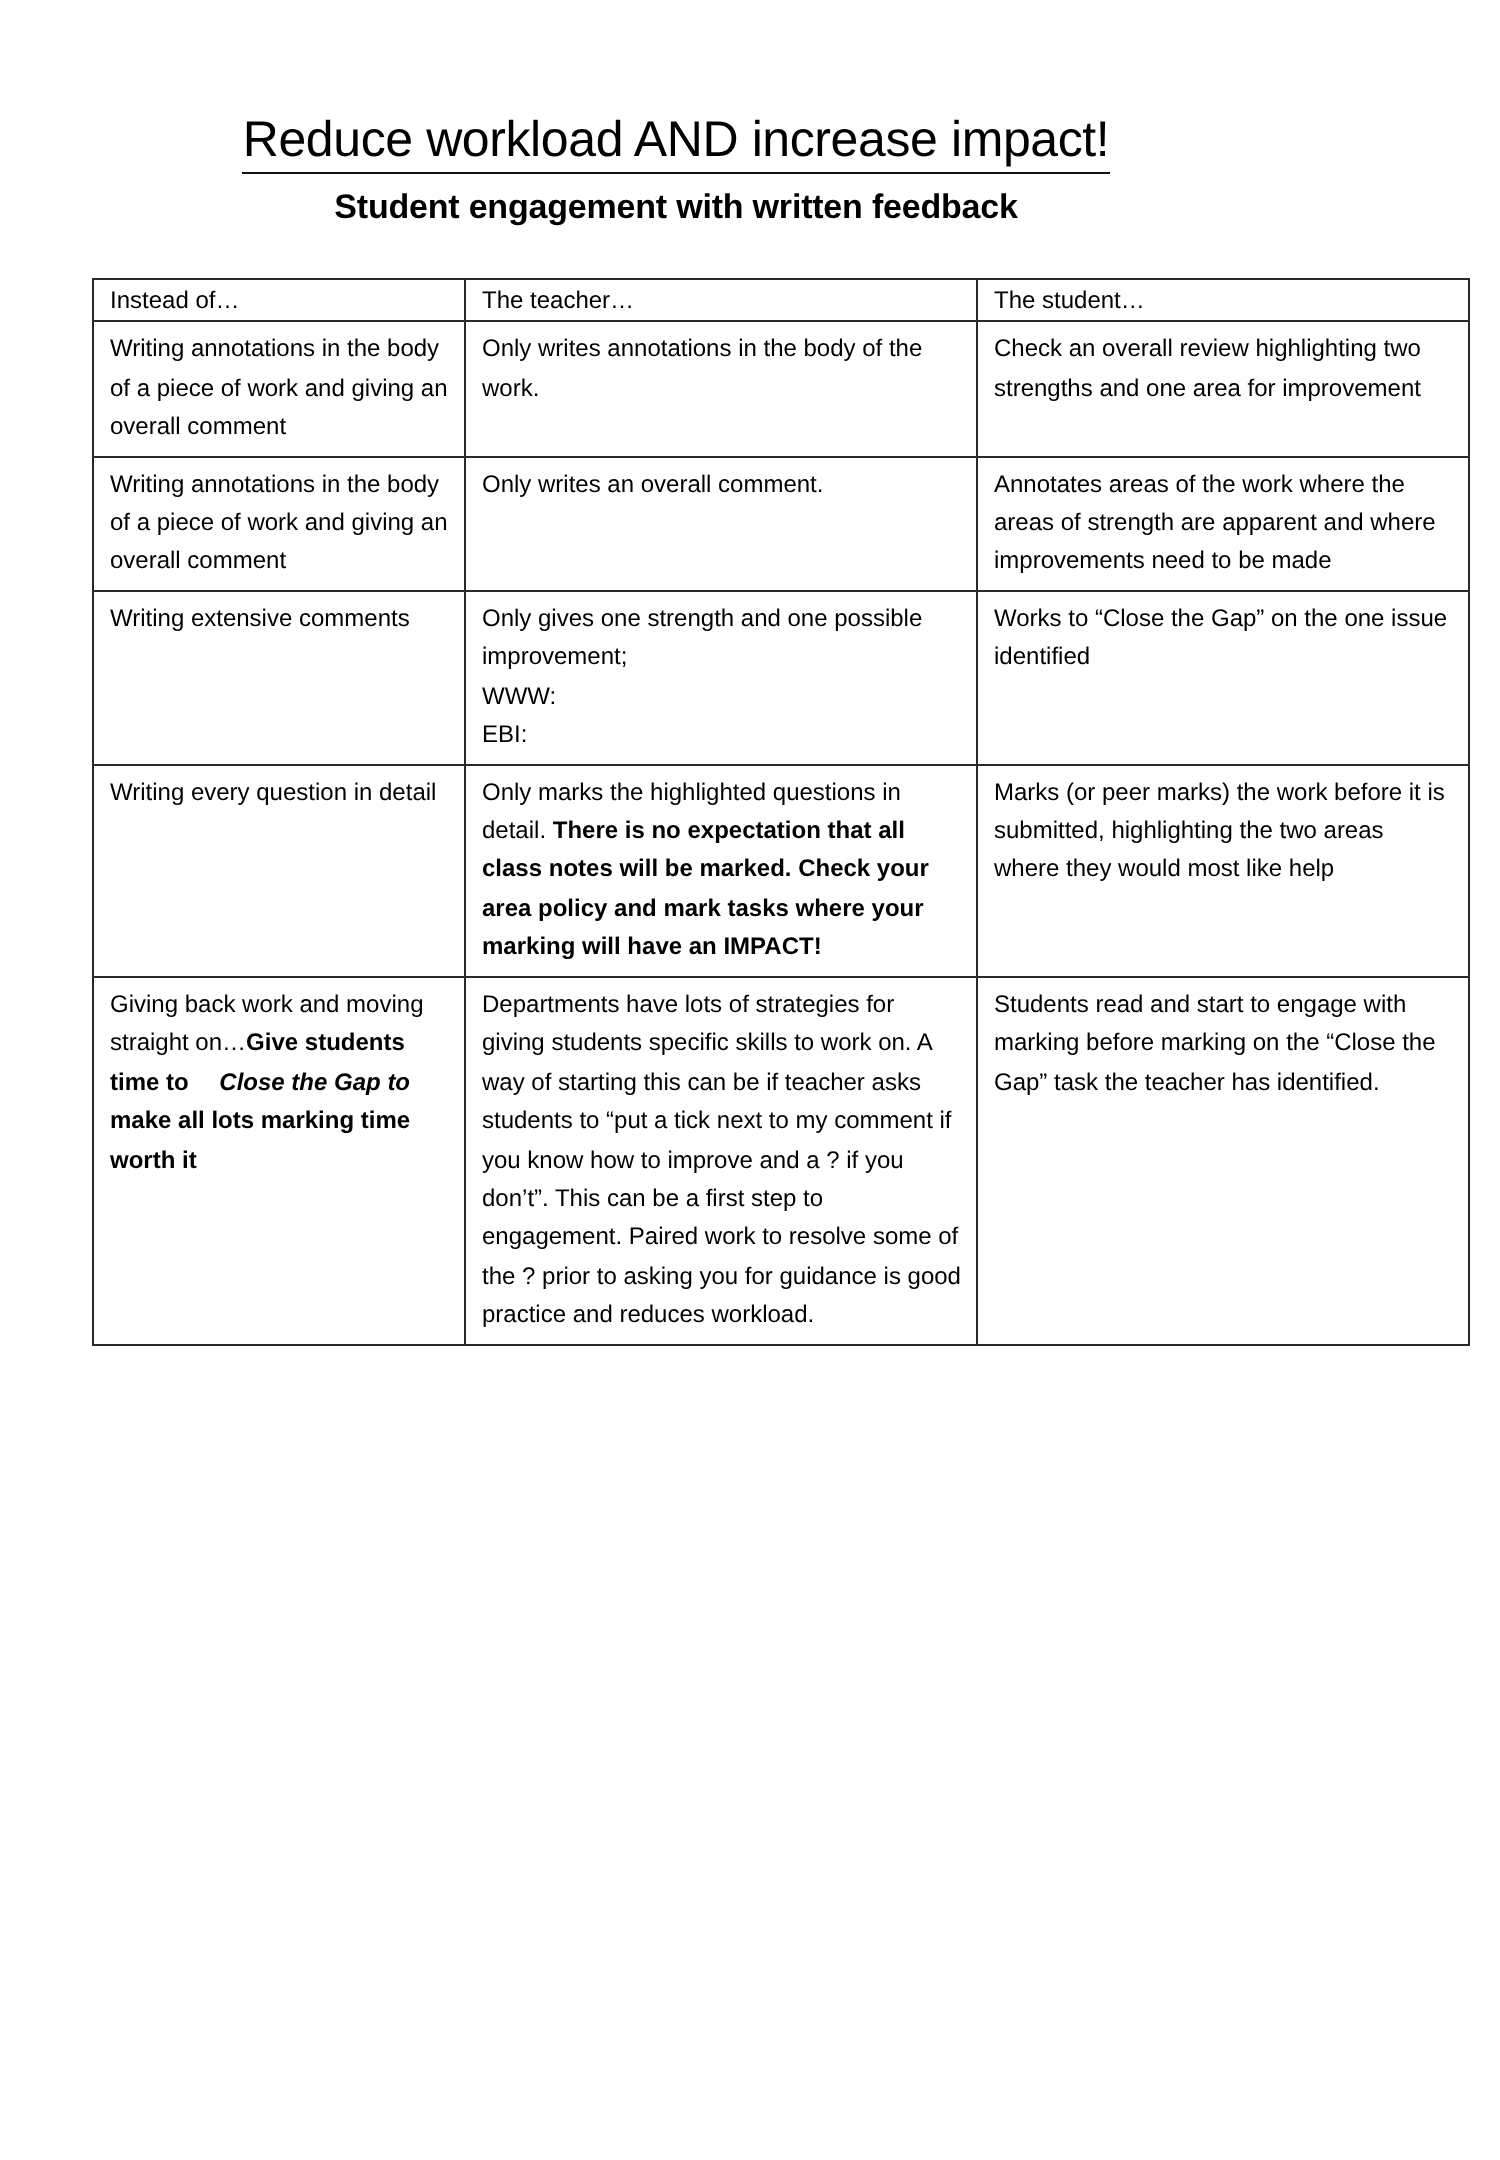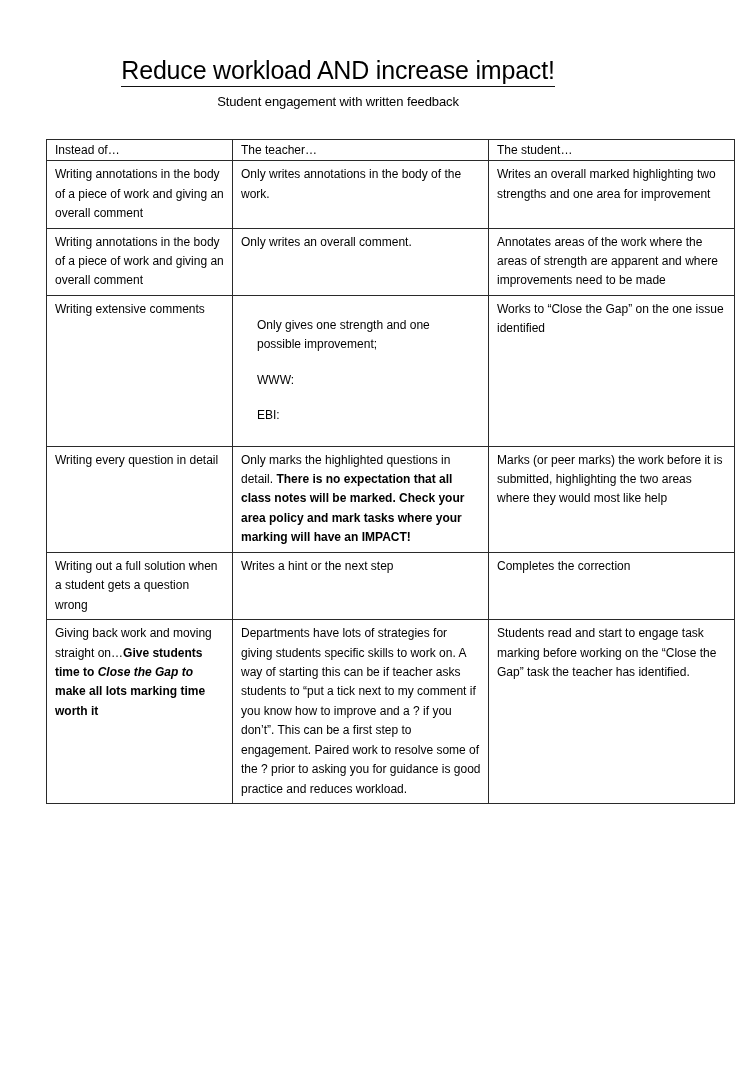--- a/index.html
+++ b/index.html
@@ -34,22 +34,22 @@
     font-weight: 400;
     letter-spacing: -0.2px;
     line-height: 1.15;
     margin: 0;
     display: inline-block;
     border-bottom: 1.6px solid #111;
     padding-bottom: 1px;
   }
 
   .doc-subtitle {
-    font-size: 13px;
-    font-weight: 400;
+    font-size: 17px;
+    font-weight: 700;
     line-height: 1.2;
     margin: 7px 0 0 0;
     letter-spacing: -0.1px;
   }
 
   table.grid {
     position: absolute;
     left: 46px;
     top: 139px;
     width: 688px;
@@ -74,24 +74,24 @@
 
   table.grid thead th {
     padding-top: 2px;
     padding-bottom: 2px;
     line-height: 1.35;
   }
 
   td.pad-lg { padding-bottom: 10px; }
 
   .b { font-weight: 700; }
-  .bi { font-weight: 700; font-style: italic; }
+  .bi { font-weight: 700; font-style: italic; margin-left: 12px; }
 
   .cell p {
-    margin: 16px;
+    margin: 0;
   }
 </style>
 </head>
 <body>
 
 <div class="page">
 
   <div class="title-block">
     <h1 class="doc-title">Reduce workload AND increase impact!</h1>
     <p class="doc-subtitle">Student engagement with written feedback</p>
@@ -110,21 +110,21 @@
         <th>The teacher…</th>
         <th>The student…</th>
       </tr>
     </thead>
 
     <tbody>
 
       <tr>
         <td class="cell pad-lg">Writing annotations in the body of a piece of work and giving an overall comment</td>
         <td class="cell pad-lg">Only writes annotations in the body of the work.</td>
-        <td class="cell pad-lg">Writes an overall marked highlighting two strengths and one area for improvement</td>
+        <td class="cell pad-lg">Check an overall review highlighting two strengths and one area for improvement</td>
       </tr>
 
       <tr>
         <td class="cell">Writing annotations in the body of a piece of work and giving an overall comment</td>
         <td class="cell">Only writes an overall comment.</td>
         <td class="cell">Annotates areas of the work where the areas of strength are apparent and where improvements need to be made</td>
       </tr>
 
       <tr>
         <td class="cell">Writing extensive comments</td>
@@ -140,32 +140,27 @@
       <tr>
         <td class="cell">Writing every question in detail</td>
         <td class="cell">
           <span>Only marks the highlighted questions in detail.</span>
           <span class="b">There is no expectation that all class notes will be marked.  Check your area policy and mark tasks where your marking will have an IMPACT!</span>
         </td>
         <td class="cell">Marks (or peer marks) the work before it is submitted, highlighting the two areas where they would most like help</td>
       </tr>
 
 
-      <tr>
-        <td class="cell pad-lg">Writing out a full solution when a student gets a question wrong</td>
-        <td class="cell pad-lg">Writes a hint or the next step</td>
-        <td class="cell pad-lg">Completes the correction</td>
-      </tr>
 
 
 
       <tr>
         <td class="cell">
           <span>Giving back work and moving straight on…</span><span class="b">Give students time to </span><span class="bi">Close the Gap to</span><span class="b"> make all lots marking time worth it</span>
         </td>
         <td class="cell">Departments have lots of strategies for giving students specific skills to work on. A way of starting this can be if teacher asks students to “put a tick next to my comment if you know how to improve and a ? if you don’t”.  This can be  a first step to engagement. Paired work to resolve some of the ? prior to asking you for guidance is good practice and reduces workload.</td>
-        <td class="cell">Students read and start to engage task marking before working on the “Close the Gap” task the teacher has identified.</td>
+        <td class="cell">Students read and start to engage with marking before marking on the “Close the Gap” task the teacher has identified.</td>
       </tr>
 
     </tbody>
   </table>
 
 </div>
 
 </body></html>

